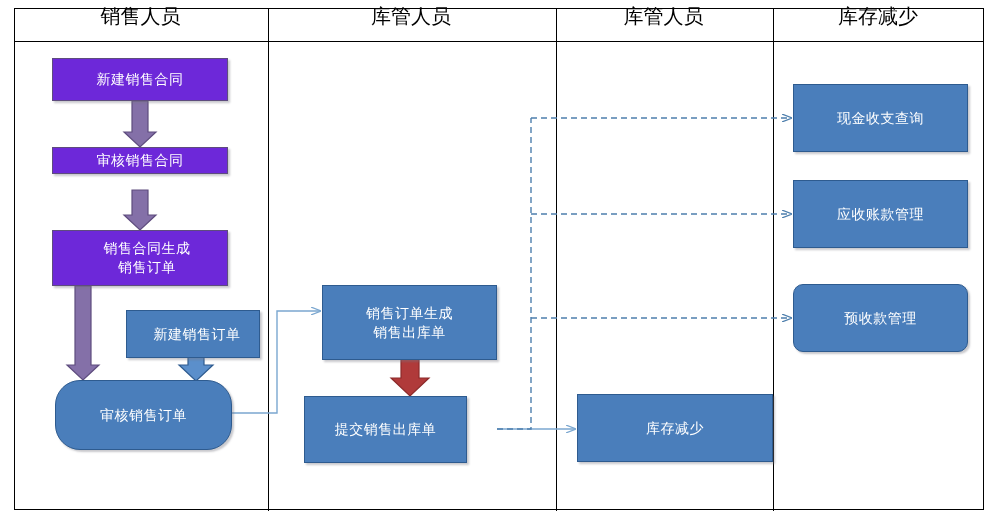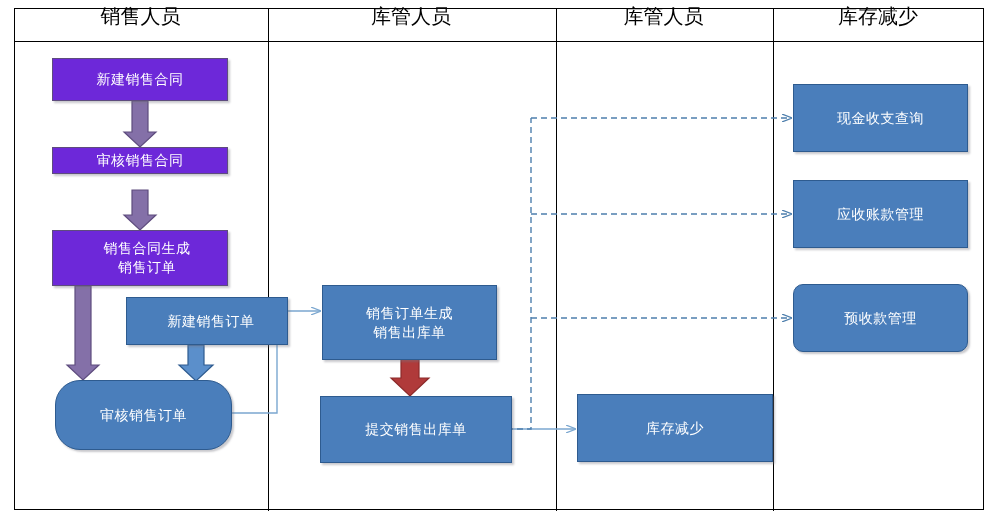--- a/index.html
+++ b/index.html
@@ -160,33 +160,33 @@
   </div>
 
   <div class="box purple" style="left:52px;  top:147px; width:176px; height:27px;">
     <span>审核销售合同</span>
   </div>
 
   <div class="box purple" style="left:52px;  top:230px; width:176px; height:56px;padding-left:14px;">
     <span>销售合同生成<br>销售订单</span>
   </div>
 
-  <div class="box blue" style="left:126px; top:297px; width:162px; height:48px;padding-left:8px;">
+  <div class="box blue" style="left:126px; top:310px; width:134px; height:48px;padding-left:8px;">
     <span>新建销售订单</span>
   </div>
 
   <div class="box blue" style="left:55px;  top:380px; width:177px; height:70px;border-radius:25px;">
     <span>审核销售订单</span>
   </div>
 
   <div class="box blue" style="left:322px; top:275px; width:175px; height:75px;margin-top:10px;">
     <span>销售订单生成<br>销售出库单</span>
   </div>
 
-  <div class="box blue" style="left:320px; top:396px; width:192px; height:67px;">
+  <div class="box blue" style="left:304px; top:396px; width:163px; height:67px;">
     <span>提交销售出库单</span>
   </div>
 
   <div class="box blue" style="left:577px; top:394px; width:196px; height:68px;">
     <span>库存减少</span>
   </div>
 
   <div class="box blue" style="left:793px; top:84px;  width:175px; height:68px;text-align:center;">
     <span>现金收支查询</span>
   </div>

